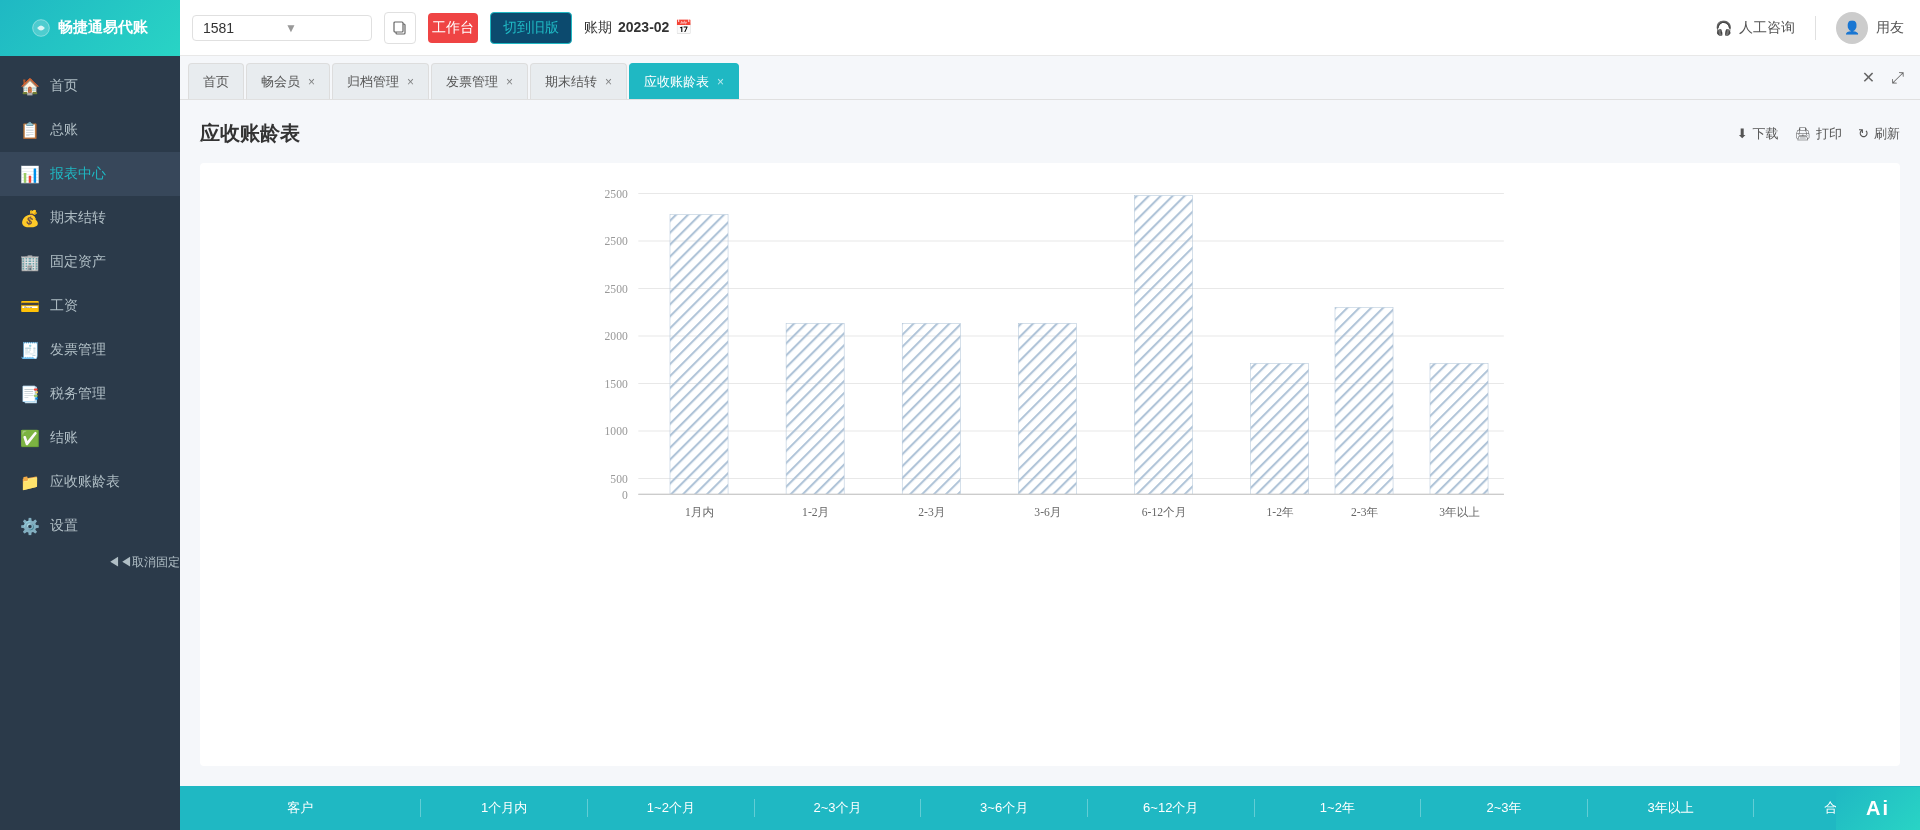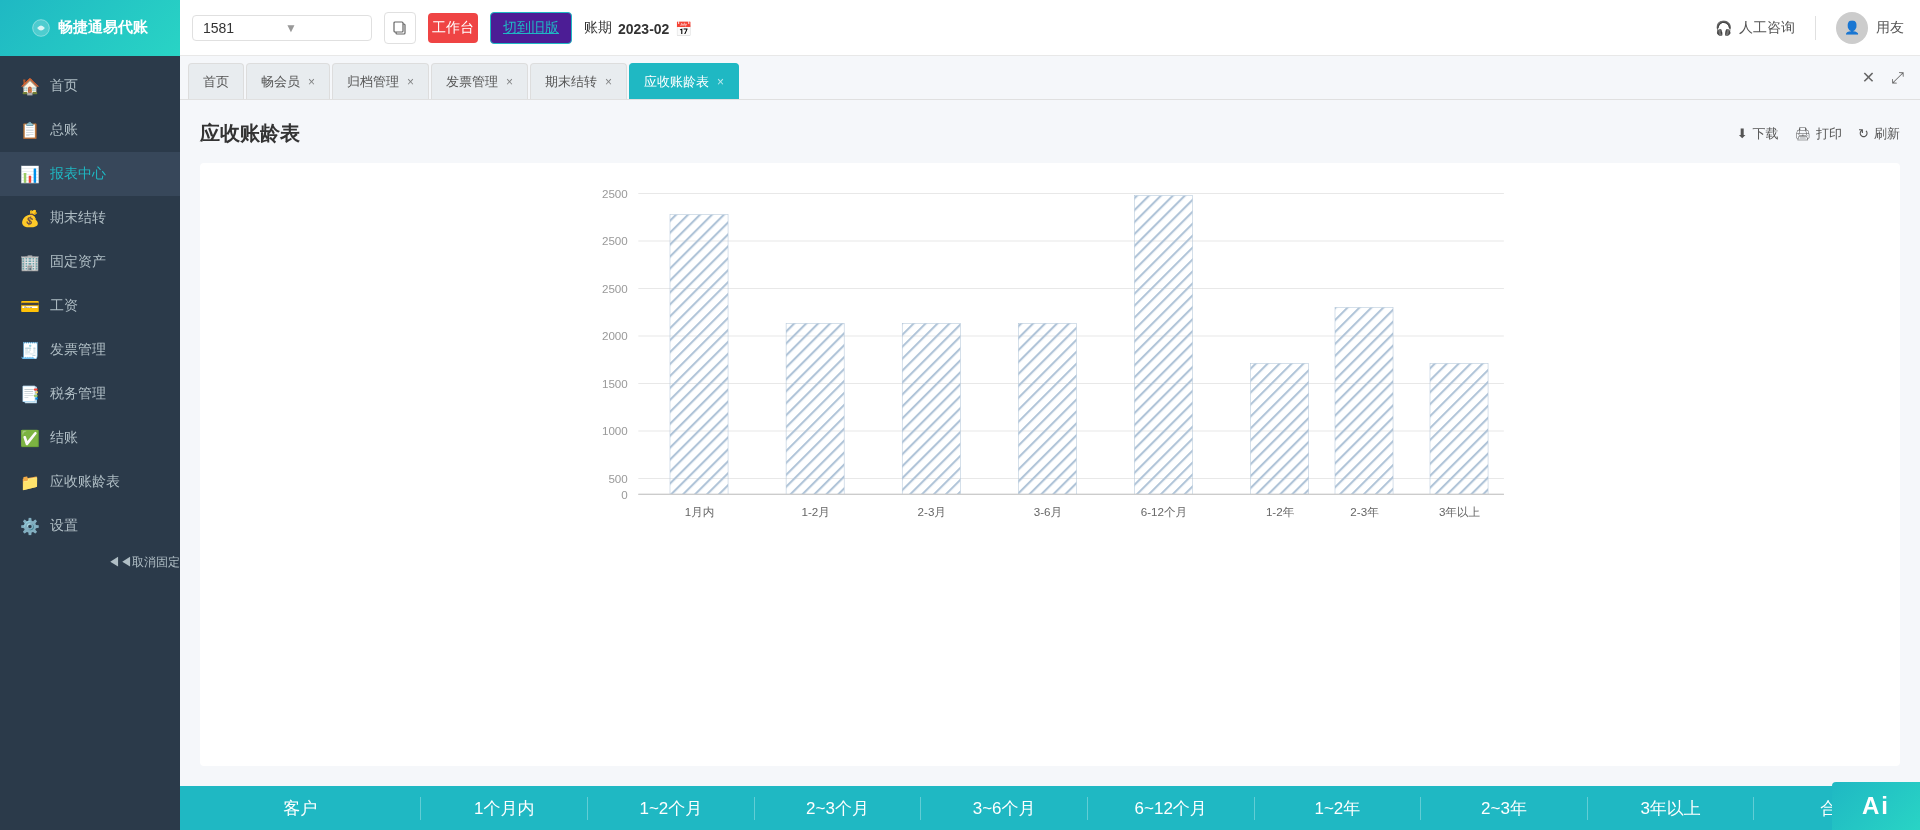--- a/index.html
+++ b/index.html
@@ -25,24 +25,24 @@
     .chevron-down { color: #999; font-size: 12px; }
     .copy-btn {
       width: 32px; height: 32px; border: 1px solid #e0e0e0; border-radius: 4px;
       display: flex; align-items: center; justify-content: center; cursor: pointer; color: #666;
     }
     .workbench-btn {
       background: #ef4444; color: #fff; border: none; border-radius: 4px;
       padding: 6px 4px; cursor: pointer; font-size: 14px;
     }
     .switch-btn {
-      border: 1px solid #1fb8c3; color: #1fb8c3; background: #4c1d95;
-      border-radius: 4px; padding: 6px 12px; cursor: pointer; font-size: 14px; text-decoration: underline;
-    }
-    .period-area { display: flex; align-items: flex-end; gap: 6px; color: #333; }
+      border: 1px solid #1fb8c3; color: #1fb8c3; background: #0c4a6e;
+      border-radius: 4px; padding: 6px 12px; cursor: pointer; font-size: 14px;
+    }
+    .period-area { display: flex; align-items: flex-start; gap: 6px; color: #333; }
     .period-value { font-weight: bold; }
     .calendar-icon { color: #1fb8c3; cursor: pointer; }
     .top-right { margin-left: auto; display: flex; align-items: center; gap: 20px; color: #555; }
     .consultant { display: flex; align-items: center; gap: 6px; cursor: pointer; }
     .user-area { display: flex; align-items: center; gap: 8px; cursor: pointer; }
     .avatar { width: 32px; height: 32px; border-radius: 50%; background: #ccc; display: flex; align-items: center; justify-content: center; color: #fff; font-size: 13px; }
 
     
     .main-layout { display: flex; flex: 1; overflow: hidden; }
 
@@ -92,40 +92,40 @@
     .page-actions { display: flex; gap: 16px; }
     .action-btn {
       display: flex; align-items: center; gap: 5px; color: #555; cursor: pointer; font-size: 13px;
     }
 
     
     .chart-container {
       background: #fff; border-radius: 4px; padding: 20px;
       flex: 1; min-height: 400px; display: flex; flex-direction: column;
     }
-    .chart-inner { flex: 1; position: relative; }
+    .chart-inner { flex: 1; position: relative; font-family: Liberation Serif, serif; }
 
     
     .chart-svg { width: 100%; height: 380px; }
 
     
     .table-header {
       background: #1fb8c3; color: #fff; display: flex; height: 44px; flex-shrink: 0;
       align-items: center;
     }
     .table-header-cell {
-      flex: 1; text-align: center; font-size: 17px; padding: 0 8px; border-right: 1px solid rgba(255,255,255,0.3);
+      flex: 1; text-align: center; font-size: 13px; padding: 0 8px; border-right: 1px solid rgba(255,255,255,0.3);
     }
     .table-header-cell:first-child { flex: 1.5; }
     .table-header-cell:last-child { border-right: none; }
 
     
     .ai-badge {
       position: fixed; bottom: 0; right: 0; background: linear-gradient(135deg, #1fb8c3, #29d4c5);
-      color: #fff; padding: 10px 30px; font-size: 24px; font-weight: bold;
+      color: #fff; padding: 10px 30px; font-size: 20px; font-weight: bold;
       border-radius: 4px 0 0 0; letter-spacing: 2px;
     }
   </style>
 </head>
 <body>
 
 <div class="top-bar">
   <div class="logo-area">
     <svg class="logo-icon" viewBox="0 0 28 28" fill="none">
       <circle cx="14" cy="14" r="13" fill="rgba(255,255,255,0.2)" stroke="rgba(255,255,255,0.6)" stroke-width="1"></circle>

